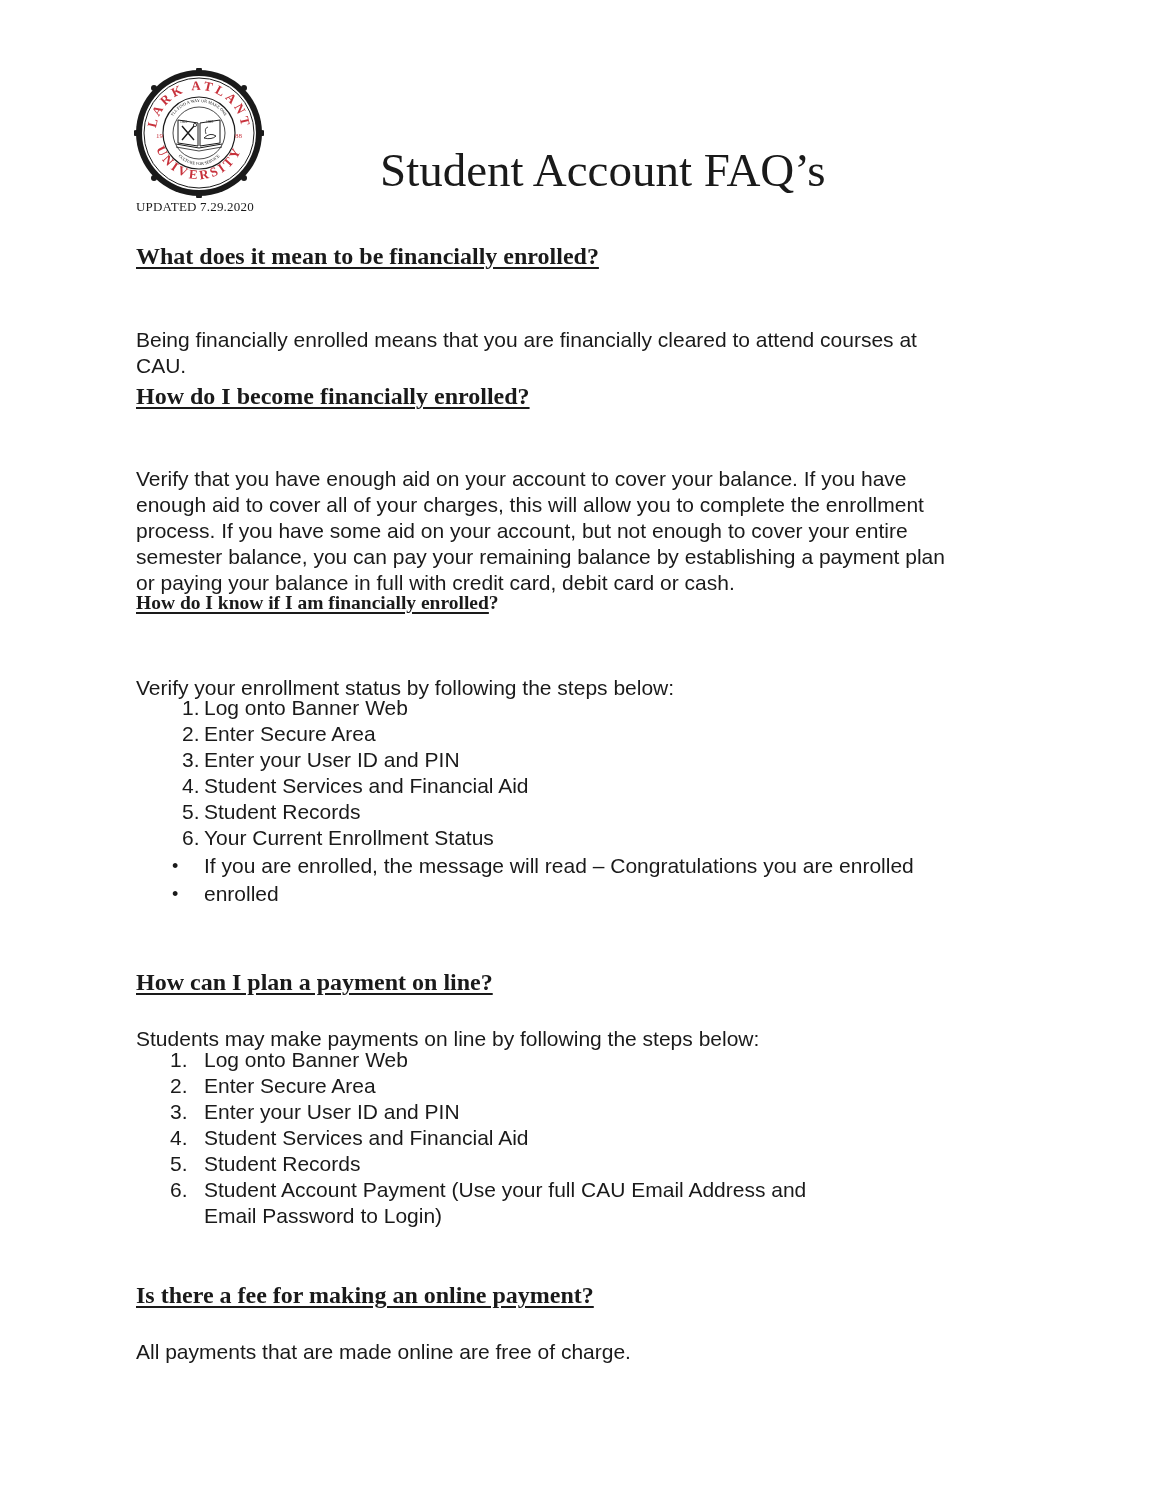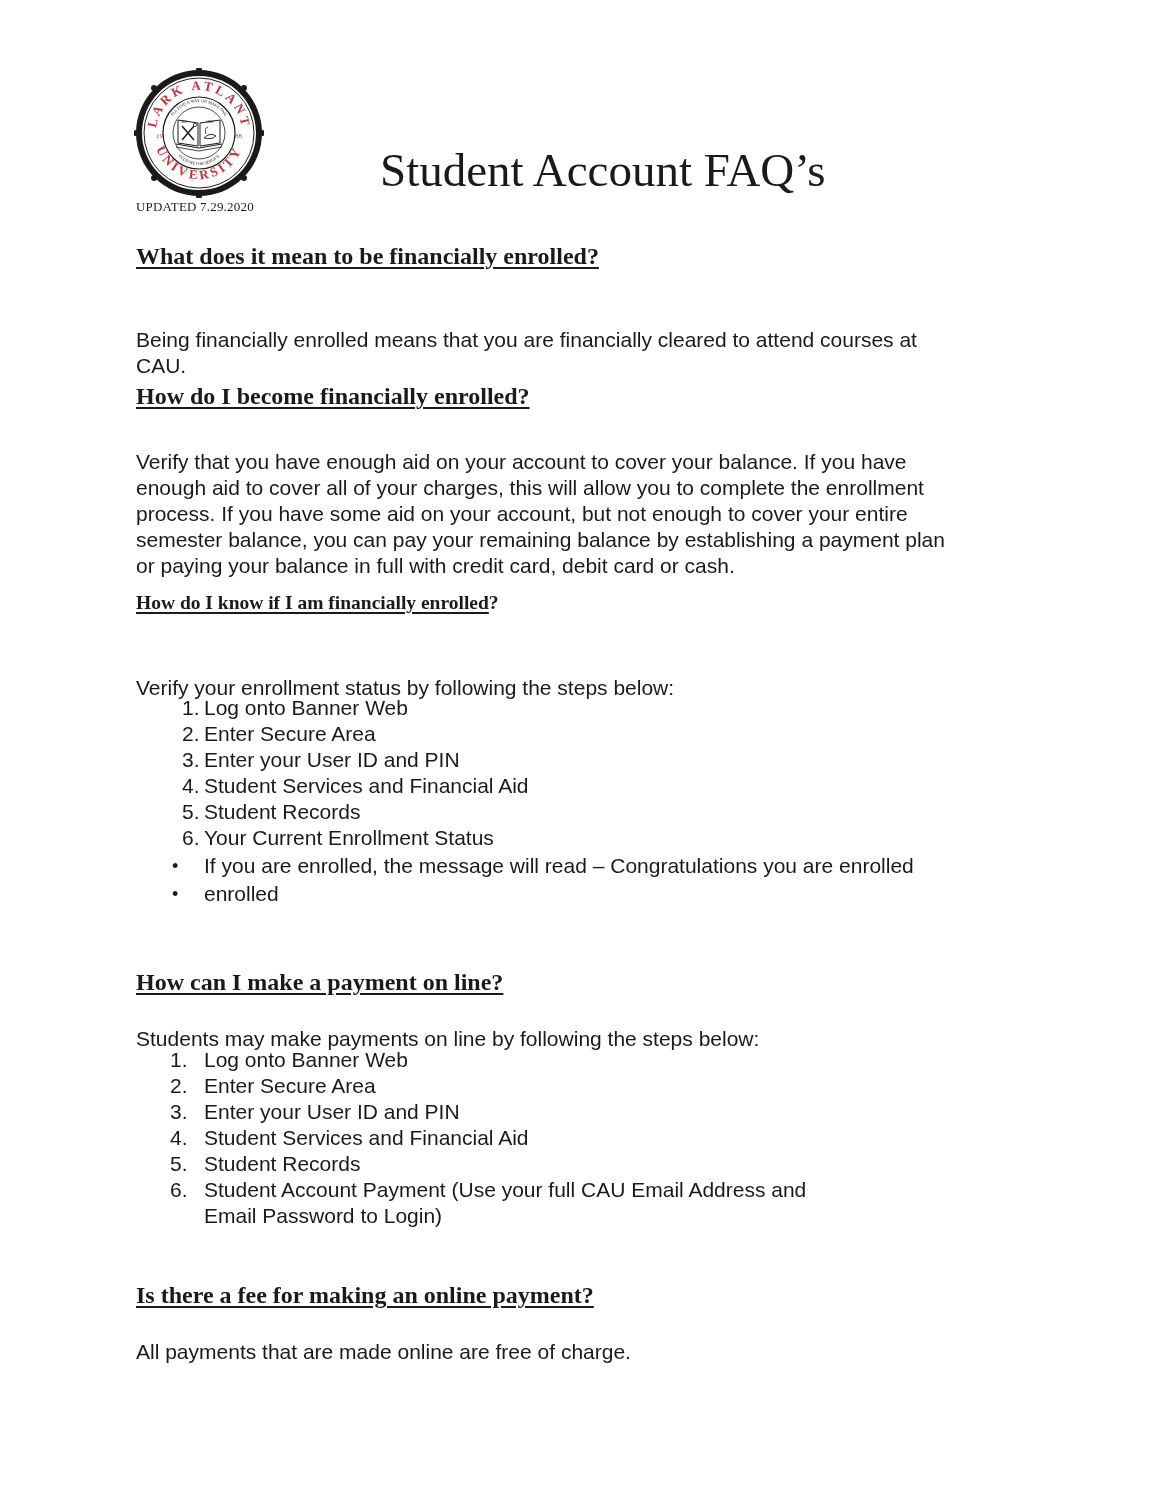--- a/index.html
+++ b/index.html
@@ -79,21 +79,21 @@
 <div class="updated serif">UPDATED 7.29.2020</div>
 <div class="title serif">Student Account FAQ’s</div>
 
 <div class="q serif" style="top:243px;">What does it mean to be financially enrolled?</div>
 <div class="p sans" style="top:295px;">
   <div>Being financially enrolled means that you are financially cleared to attend courses at</div>
   <div>CAU.</div>
 </div>
 
 <div class="q serif" style="top:383px;">How do I become financially enrolled?</div>
-<div class="p sans" style="top:417px;">
+<div class="p sans" style="top:434px;">
   <div>Verify that you have enough aid on your account to cover your balance. If you have</div>
   <div>enough aid to cover all of your charges, this will allow you to complete the enrollment</div>
   <div>process. If you have some aid on your account, but not enough to cover your entire</div>
   <div>semester balance, you can pay your remaining balance by establishing a payment plan</div>
   <div>or paying your balance in full with credit card, debit card or cash.</div>
 </div>
 
 <div class="serif" style="position:absolute; left:136px; top:592px; font-weight:bold; font-size:19.5px; white-space:nowrap;">
   <span style="text-decoration:underline; text-decoration-thickness:2px; text-underline-offset:3px;">How do I know if I am financially enrolled</span><span>?</span>
 </div>
@@ -104,21 +104,21 @@
   <li><span class="num" style="left:-22px;">2.</span><span>Enter Secure Area</span></li>
   <li><span class="num" style="left:-22px;">3.</span><span>Enter your User ID and PIN</span></li>
   <li><span class="num" style="left:-22px;">4.</span><span>Student Services and Financial Aid</span></li>
   <li><span class="num" style="left:-22px;">5.</span><span>Student Records</span></li>
   <li><span class="num" style="left:-22px;">6.</span><span>Your Current Enrollment Status</span></li>
   <li style="margin-top:2px;"><span class="bullet">•</span><span>If you are enrolled, the message will read – Congratulations you are enrolled</span></li>
   <li style="margin-top:2px;"><span class="bullet">•</span></li>
   <li><span>enrolled</span></li>
 </ul>
 
-<div class="q serif" style="top:969px;">How can I make a payment on line?</div>
+<div class="q serif" style="top:969px;">How can I plan a payment on line?</div>
 <div class="p sans" style="top:994px;">Students may make payments on line by following the steps below:</div>
 
 <ul class="list sans" style="left:204px; top:1047px;">
   <li><span class="num" style="left:-34px;">1.</span><span>Log onto Banner Web</span></li>
   <li><span class="num" style="left:-34px;">2.</span><span>Enter Secure Area</span></li>
   <li><span class="num" style="left:-34px;">3.</span><span>Enter your User ID and PIN</span></li>
   <li><span class="num" style="left:-34px;">4.</span><span>Student Services and Financial Aid</span></li>
   <li><span class="num" style="left:-34px;">5.</span><span>Student Records</span></li>
   <li><span class="num" style="left:-34px;">6.</span><span>Student Account Payment (Use your full CAU Email Address and</span></li>
   <li><span>Email Password to Login)</span></li>

